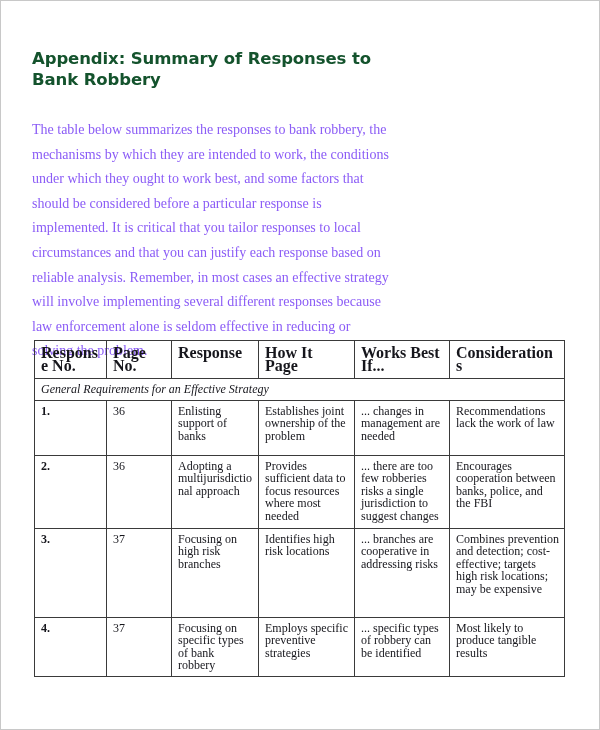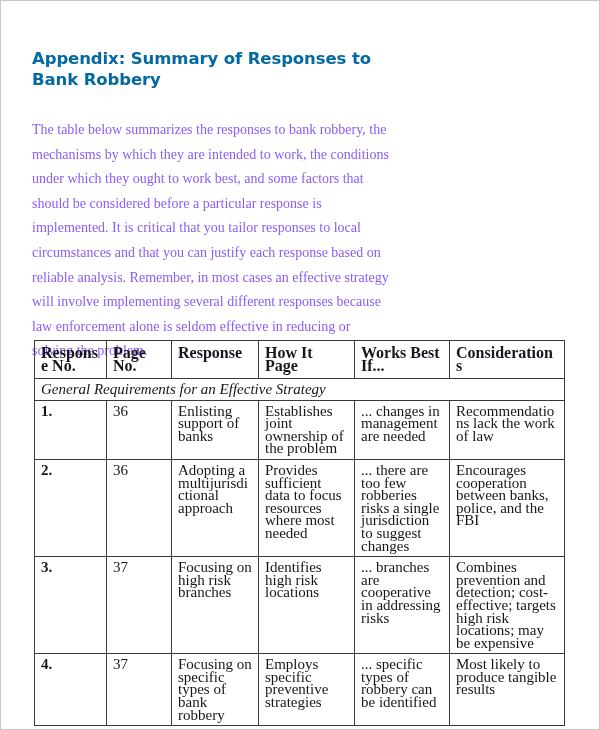--- a/index.html
+++ b/index.html
@@ -24,21 +24,21 @@
   #doc-title {
     position: absolute;
     left: 31px;
     top: 36px;
     width: 352px;
     font-family: "DejaVu Sans", "Liberation Sans", sans-serif;
     font-weight: bold;
     font-size: 16.5px;
     line-height: 21px;
     letter-spacing: -0.1px;
-    color: #0369a1;
+    color: #14532d;
   }
 
   
   #intro-paragraph {
     position: absolute;
     left: 31px;
     top: 103px;
     width: 360px;
     font-family: "Liberation Serif", "DejaVu Serif", serif;
     font-size: 14px;
@@ -56,21 +56,21 @@
     table-layout: fixed;
     font-family: "Liberation Serif", "DejaVu Serif", serif;
     color: #16161c;
   }
 
   #response-table td,
   #response-table th {
     border: 1px solid #3a3a3a;
     vertical-align: top;
     padding: 4px 5px 4px 6px;
-    font-size: 15px;
+    font-size: 12px;
     line-height: 12.6px;
     text-align: left;
     word-wrap: break-word;
   }
 
   #response-table thead th {
     font-weight: bold;
     font-size: 16px;
     line-height: 13px;
     height: 28px;

